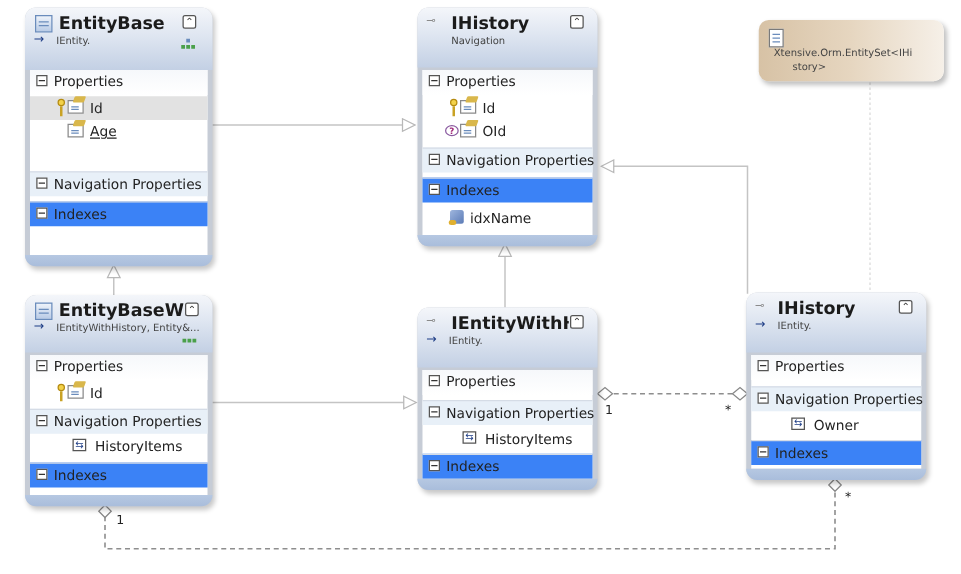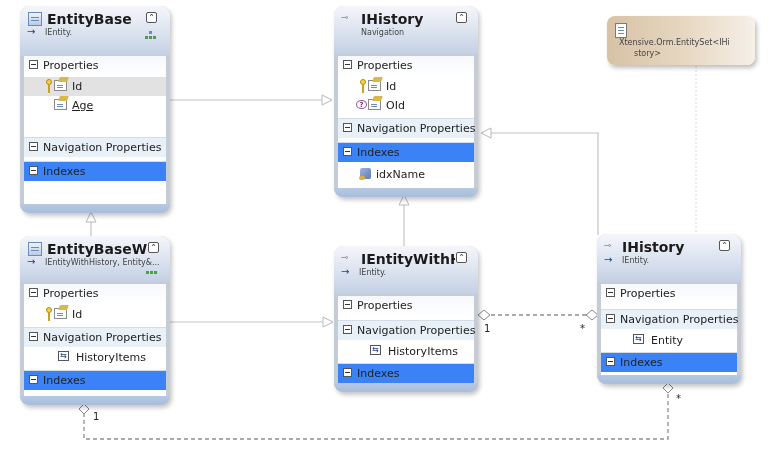--- a/index.html
+++ b/index.html
@@ -252,21 +252,21 @@
     <div class="section props" style="top:0;border-top:none;">
       <span class="minus"></span>
       <span class="lbl">Properties</span>
     </div>
     <div class="section nav" style="top:25px;">
       <span class="minus"></span>
       <span class="lbl">Navigation Properties</span>
     </div>
     <div class="item" style="top:47px;">
       <span class="nav-icon" style="left:32px;">⇆</span>
-      <span class="lbl" style="left:50px;">Entity</span>
+      <span class="lbl" style="left:50px;">Owner</span>
     </div>
     <div class="section idx" style="top:68px;">
       <span class="minus"></span>
       <span class="lbl">Indexes</span>
     </div>
   </div>
   <div class="foot"></div>
 </div>
 
 </body></html>

